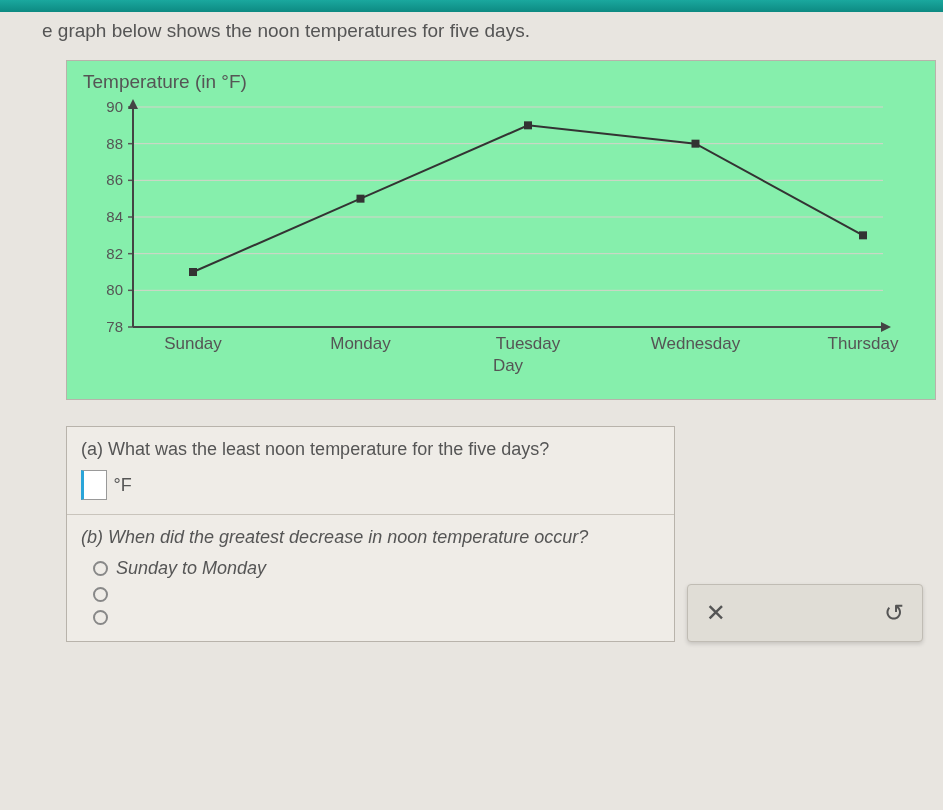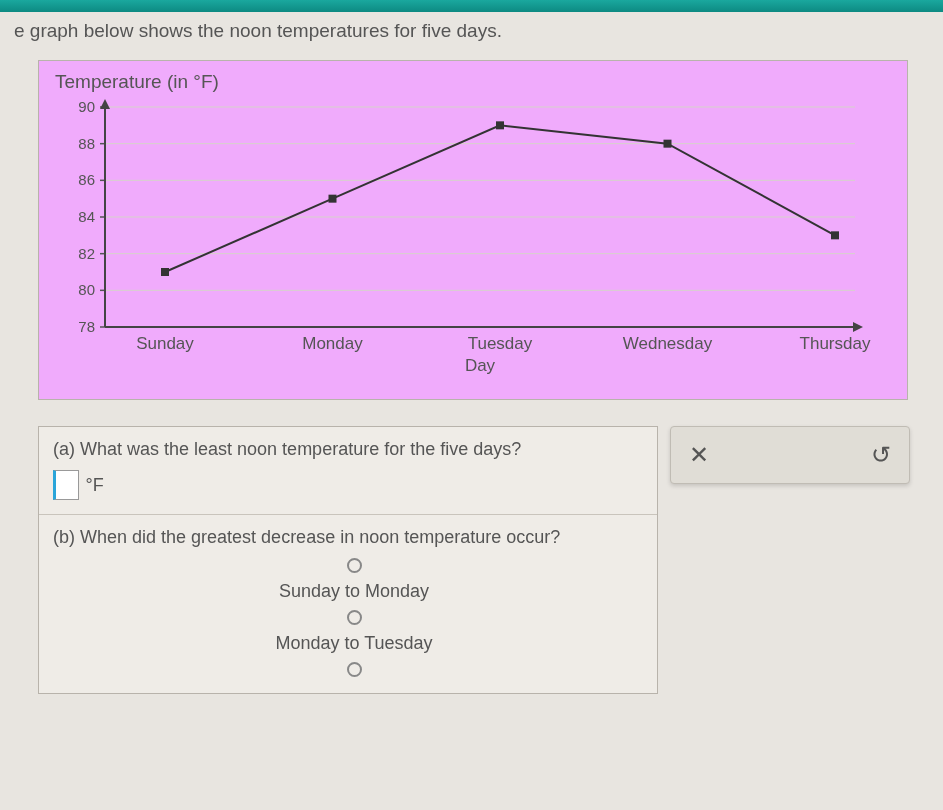--- a/index.html
+++ b/index.html
@@ -9,70 +9,70 @@
     color: #4a4a4a;
     width: 943px;
     height: 810px;
     overflow: hidden;
   }
   .top-bar {
     height: 12px;
     background: linear-gradient(to bottom, #1aa89e, #0d8a82);
   }
   .page {
-    padding: 8px 20px 20px 8px;
+    padding: 8px 20px 20px 36px;
   }
   .intro {
     font-size: 19px;
     color: #555;
     margin-bottom: 18px;
     padding-left: 6px;
   }
   .chart-frame {
     border: 1px solid #b8b3ab;
-    background: #f0abfc;
+    background: #86efac;
     padding: 10px 16px 12px 16px;
     margin-left: 30px;
     width: 870px;
   }
   .chart-title {
     font-size: 19px;
     color: #555;
     margin-bottom: 4px;
   }
   .chart-body {
     position: relative;
     width: 820px;
     height: 290px;
   }
   .chart-body svg { display:block; }
   .questions-row {
     display: flex;
     gap: 12px;
     margin-top: 26px;
     margin-left: 30px;
-    align-items: flex-start;
+    align-items: flex-end;
   }
   .q-frame {
     border: 1px solid #b8b3ab;
     background: #efece7;
     width: 620px;
   }
   .q-a { padding: 12px 14px 14px 14px; border-bottom: 1px solid #c9c4bc;}
-  .q-b { padding: 12px 14px 8px 14px; }
+  .q-b { padding: 12px 14px 8px 14px; font-style: italic; }
   .q-text { font-size: 18px; color: #555; margin-bottom: 10px; }
   .answer-box {
     display:inline-block; width: 26px; height: 30px;
     background: #fff; border: 1px solid #999;
     border-left: 3px solid #2aa5d9;
     vertical-align: middle;
   }
   .unit { font-size: 18px; color: #555; margin-left: 2px; vertical-align: middle;}
   .radio-list { margin-top: 8px; padding-left: 12px; }
-  .radio-item { display:flex; align-items:center; gap:8px; margin: 8px 0; font-size: 18px; color:#555; cursor:pointer;flex-direction:column;}
+  .radio-item { display:flex; align-items:center; gap:8px; margin: 8px 0; font-size: 18px; color:#555; cursor:pointer;}
   .radio-dot {
     width:15px; height:15px; border:2px solid #888; border-radius:50%;
     display:inline-flex; align-items:center; justify-content:center;
   }
   .radio-dot.sel::after{
     content:""; width:7px; height:7px; background:#2a8fd4; border-radius:50%;
   }
   .controls {
     width: 240px;
     background: #e0ddd6;
@@ -147,21 +147,20 @@
       </div>
       <div class="q-b">
         <div class="q-text">(b) When did the greatest decrease in noon temperature occur?</div>
         <div class="radio-list" id="radio-list">
             <div class="radio-item">
               <span class="radio-dot"></span>
               <span>Sunday to Monday</span>
             </div>
             <div class="radio-item">
               <span class="radio-dot"></span>
-              <span>Monday to Tuesday</span>
             </div>
             <div class="radio-item">
               <span class="radio-dot"></span>
             </div>
           </div>
       </div>
     </div>
 
     <div class="controls">
       <span class="ctrl">✕</span>

